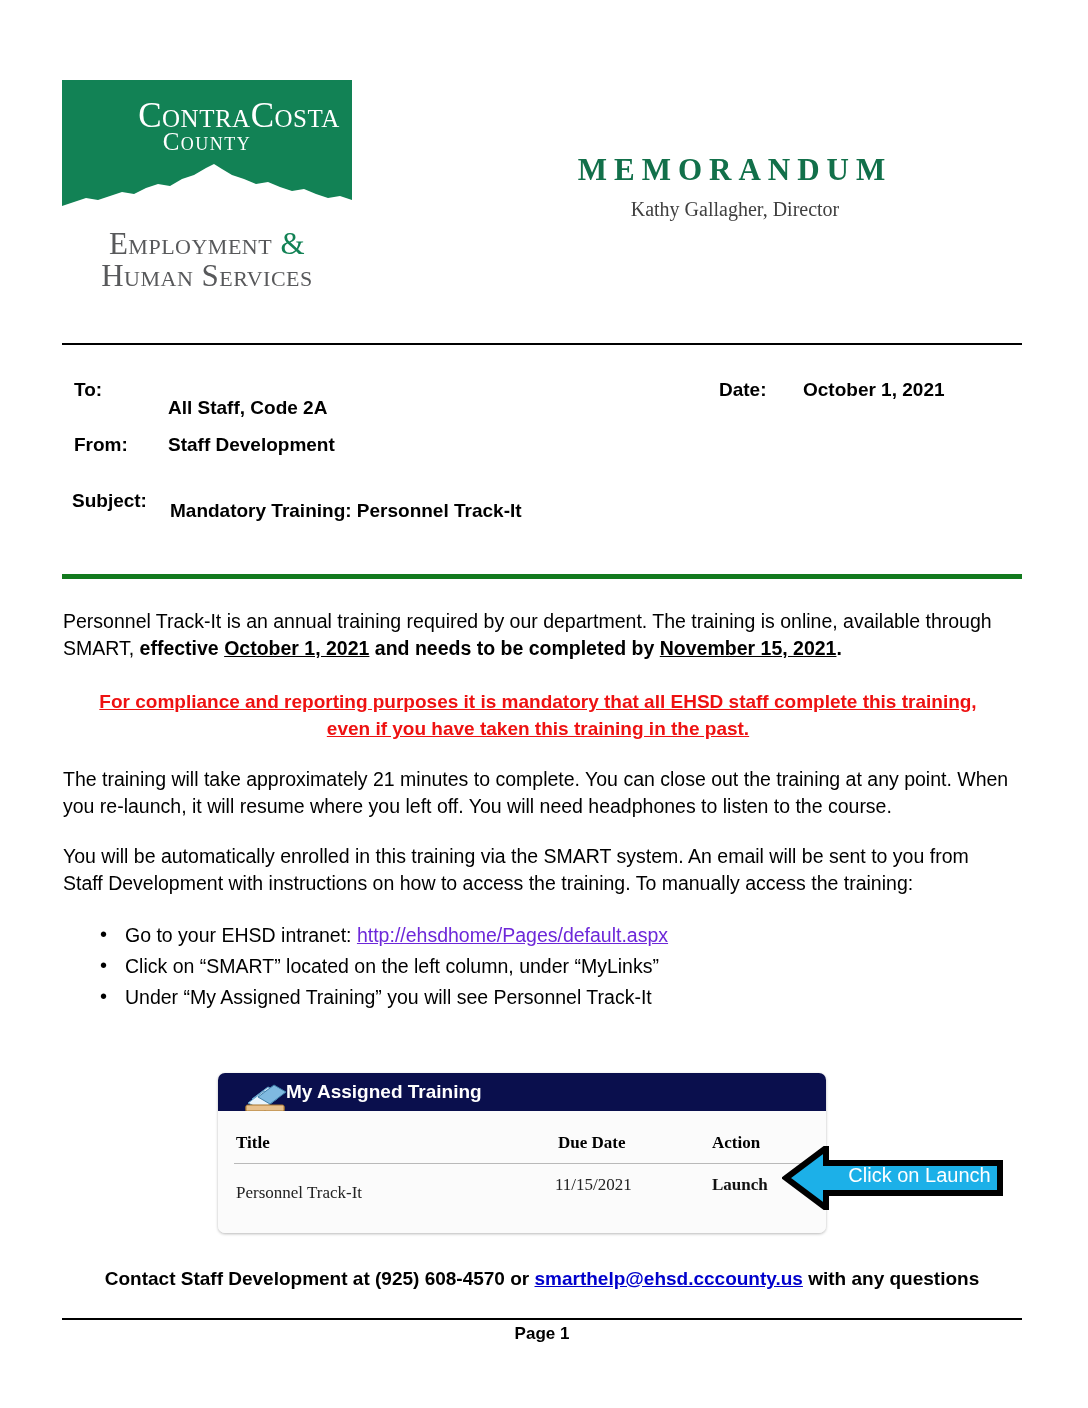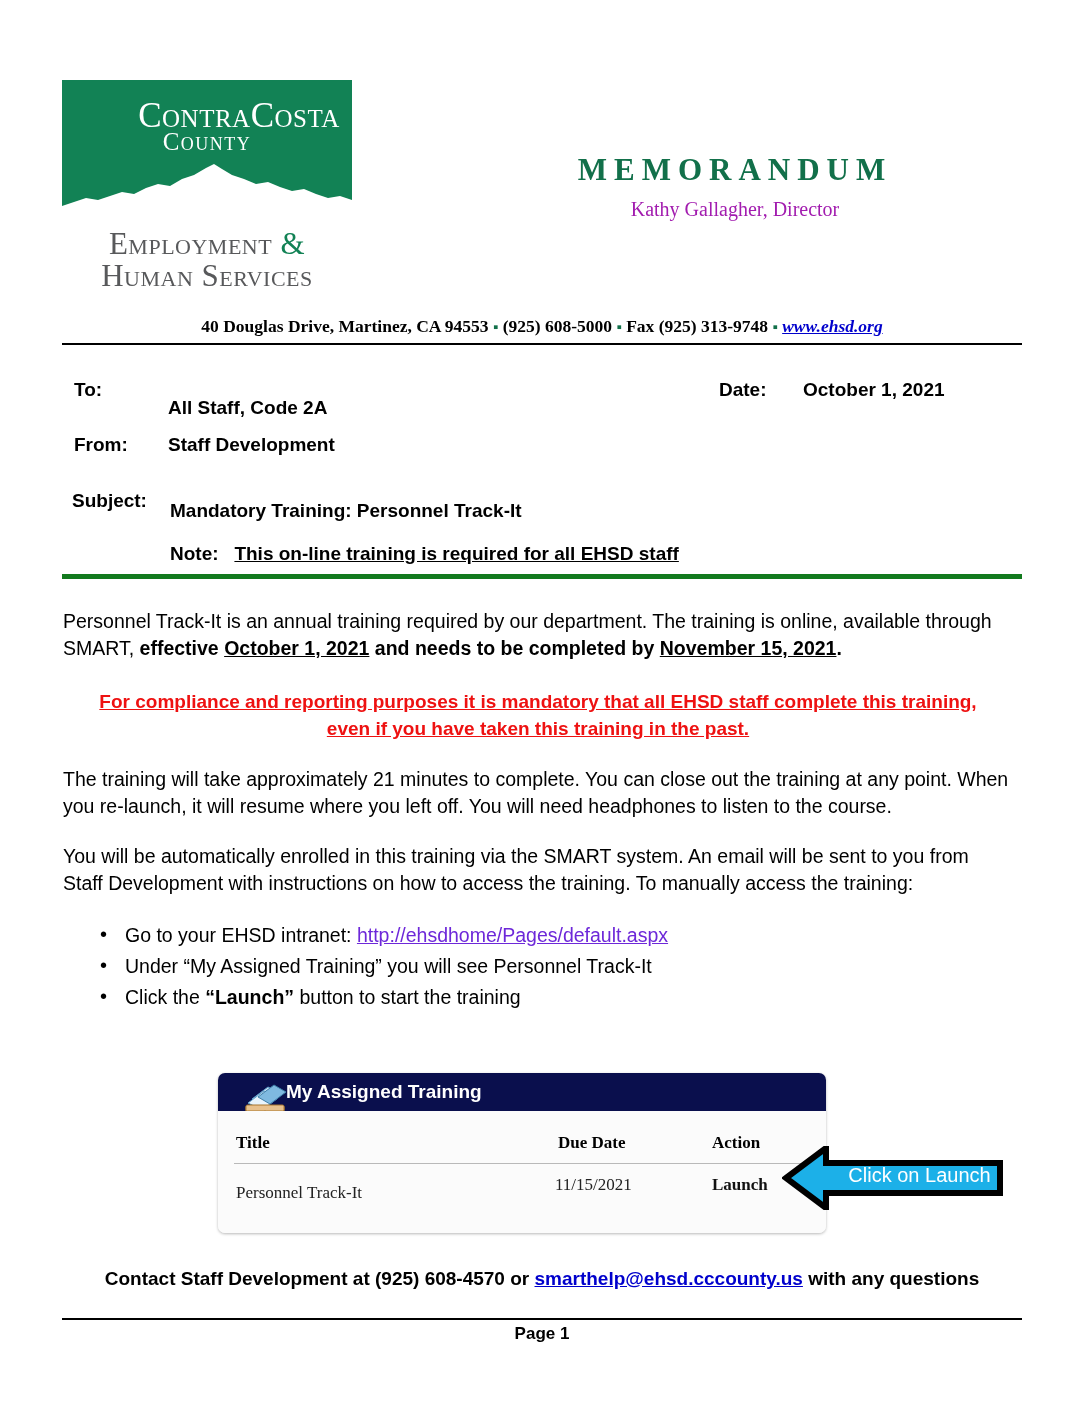--- a/index.html
+++ b/index.html
@@ -120,21 +120,21 @@
     letter-spacing: 7px;
   }
   .memo-director {
     position: absolute;
     left: 430px;
     top: 198px;
     width: 610px;
     text-align: center;
     font-family: "Liberation Serif", serif;
     font-size: 20px;
-    color: #a21caf;
+    color: #404040;
   }
 
   .address-line {
     position: absolute;
     left: 62px;
     top: 316px;
     width: 960px;
     text-align: center;
     font-family: "Liberation Serif", serif;
     font-size: 17.5px;
@@ -389,69 +389,55 @@
       </div>
       <div class="logo-ehs">
         <span class="l1"><span>Employment </span><span class="amp">&amp;</span></span>
         <span class="l2">Human Services</span>
       </div>
     </div>
 
     <div class="memo-title">MEMORANDUM</div>
     <div class="memo-director">Kathy Gallagher, Director</div>
 
-    <div class="address-line">
-      <span>40 Douglas Drive, Martinez, CA 94553</span>
-      <span class="sep">▪</span>
-      <span>(925) 608-5000</span>
-      <span class="sep">▪</span>
-      <span>Fax (925) 313-9748</span>
-      <span class="sep">▪</span>
-      <a href="#">www.ehsd.org</a>
-    </div>
 
     <div class="rule-thin"></div>
   </div>
 
   <div class="field-label" id="to-label">To:</div>
   <div class="field-value" id="to-value">All Staff, Code 2A</div>
 
   <div class="field-label" id="date-label">Date:</div>
   <div class="field-value" id="date-value">October 1, 2021</div>
 
   <div class="field-label" id="from-label">From:</div>
   <div class="field-value" id="from-value">Staff  Development</div>
 
   <div class="field-label" id="subj-label">Subject:</div>
   <div class="field-value" id="subj-value">Mandatory Training:  Personnel Track-It</div>
 
-  <div class="field-value" id="note-line">
-    <span class="note-word">Note:</span>
-    <span>&nbsp;</span>
-    <span class="note-text">This on-line training is required for all EHSD staff</span>
-  </div>
 
   <div class="rule-green"></div>
 
   <div class="body-text" id="para1">
     <span>Personnel Track-It is an annual training required by our department. The training is online, available through SMART, </span><b>effective </b><b><u>October 1, 2021</u></b><b> and needs to be completed by </b><b><u>November 15, 2021</u></b><b>.</b>
   </div>
 
   <div class="red-block">
     <span>For compliance and reporting purposes it is mandatory that all EHSD staff complete this training,</span><br>
     <span>even if you have taken this training in the past.</span>
   </div>
 
   <div class="body-text" id="para2">The training will take approximately 21 minutes to complete. You can close out the training at any point. When you re-launch, it will resume where you left off. You will need headphones to listen to the course.</div>
   <div class="body-text" id="para3">You will be automatically enrolled in this training via the SMART system. An email will be sent to you from Staff Development with instructions on how to access the training. To manually access the training:</div>
 
   <ul class="bullets">
     <li><span>Go to your EHSD intranet: </span><a href="#">http://ehsdhome/Pages/default.aspx</a></li>
+    <li><span>Click on “SMART”  located on the left column, under “MyLinks”</span></li>
     <li><span>Under “My Assigned Training” you will see Personnel Track-It</span></li>
-    <li><span>Click the </span><b>“Launch”</b><span> button to start the training</span></li>
   </ul>
 
   <div class="widget">
     <div class="widget-header"></div>
 
     <svg class="widget-icon" viewBox="0 0 54 54">
       <g>
         <polygon points="14,20 30,8 44,15 28,27" fill="#cfe6f7" stroke="#5d9ec9" stroke-width="1"></polygon>
         <polygon points="10,24 26,12 40,19 24,31" fill="#e8f4fd" stroke="#5d9ec9" stroke-width="1"></polygon>
         <polygon points="20,18 36,6 48,13 32,25" fill="#7fb9e0" stroke="#3f7fa8" stroke-width="1"></polygon>

